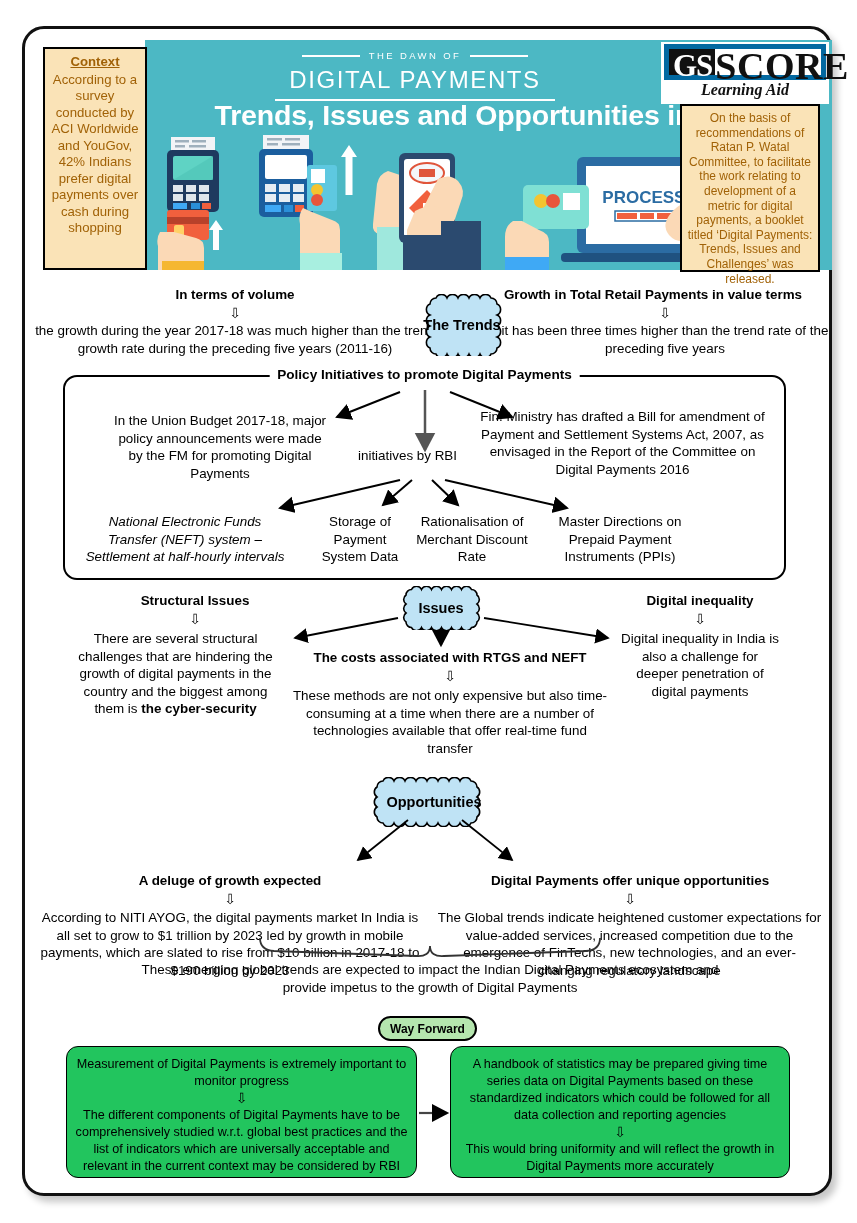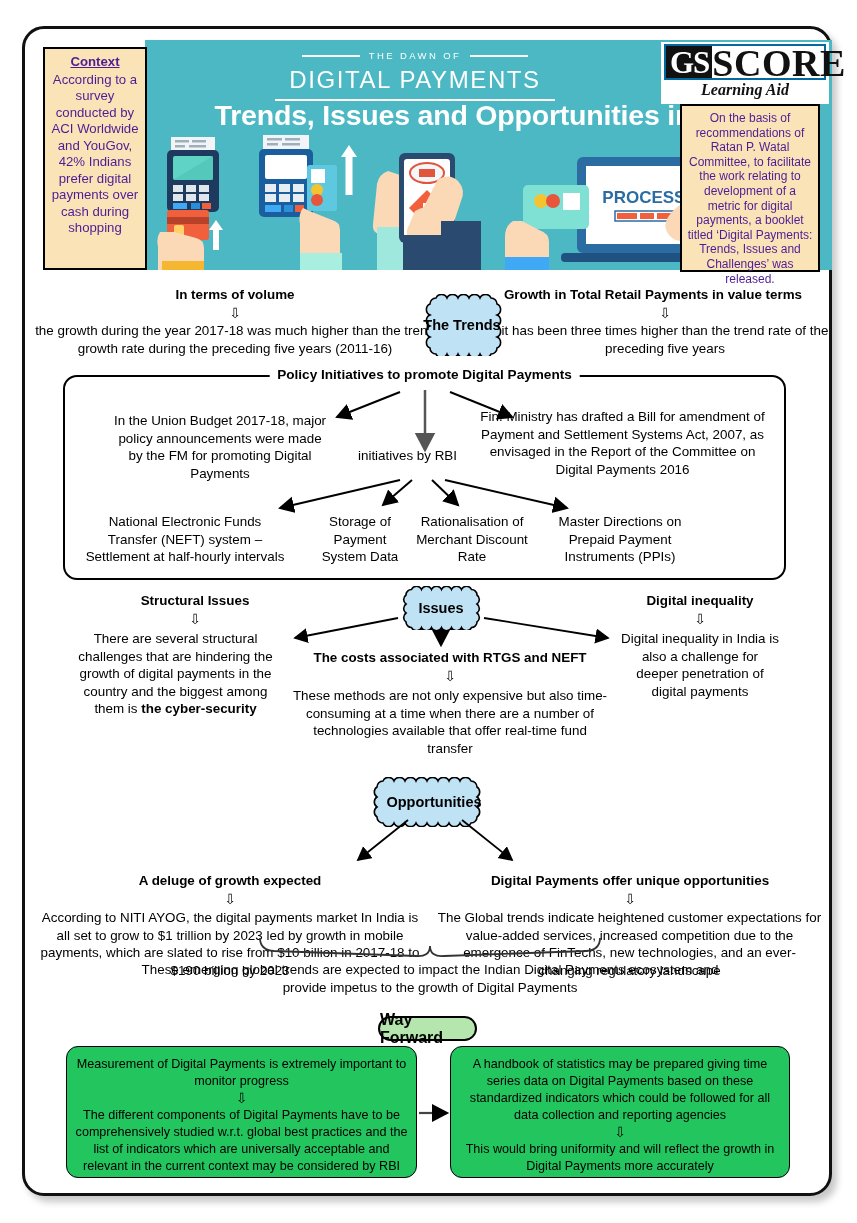--- a/index.html
+++ b/index.html
@@ -78,21 +78,21 @@
   
   .logo-box {
     position: absolute;
     left: 661px; top: 42px;
     width: 168px; height: 62px;
     background: #ffffff;
   }
   .logo-row {
     display: flex; align-items: stretch;
     height: 36px;
-    border: 2px solid #0369a1;
+    border: 5px solid #0369a1;
     margin: 2px 3px 0 3px;
   }
   .logo-gs {
     background: #111; color: #fff;
     font-family: "Liberation Serif", serif;
     font-weight: bold; font-size: 31px;
     line-height: 34px;
     padding: 0 3px 0 4px;
     letter-spacing: -1px;
   }
@@ -111,21 +111,21 @@
     font-size: 16px; color: #111;
     margin-top: 1px;
   }
 
   
   .ctx-box {
     position: absolute;
     background: #fae3b7;
     border: 2px solid #000;
     text-align: center;
-    color: #4c1d95;
+    color: #a16207;
     font-size: 13.2px;
     line-height: 16.5px;
     padding: 5px 4px;
   }
   .ctx-left  { left: 43px;  top: 47px;  width: 104px; height: 223px; }
   .ctx-right { left: 680px; top: 104px; width: 140px; height: 168px;
                font-size: 12px; line-height: 14.6px; }
   .ctx-title { font-weight: bold; text-decoration: underline; display: block; margin-bottom: 1px; }
 
   
@@ -160,21 +160,21 @@
 
   
   .wf-pill {
     position: absolute;
     left: 378px; top: 1016px;
     width: 99px; height: 25px;
     background: #b5e6ae;
     border: 2px solid #000;
     border-radius: 13px;
     display: flex; align-items: center; justify-content: center;
-    font-weight: bold; font-size: 16px; color: #000;
+    font-weight: bold; font-size: 12px; color: #000;
   }
   .wf-box {
     position: absolute;
     border: 1.8px solid #000;
     border-radius: 12px;
     background: #22c55e;
     text-align: center;
     font-size: 12.6px;
     line-height: 17px;
     padding: 9px 7px;
@@ -331,21 +331,21 @@
   </div>
 
   <div class="rbox" style="left:63px; top:375px; width:723px; height:205px;">
     <div class="policy-title">Policy Initiatives to promote Digital Payments</div>
   </div>
 
   <div class="tb bd" style="left:110px; top:412px; width:220px;">In the Union Budget 2017-18, major policy announcements were made by the FM for promoting Digital Payments</div>
   <div class="tb bd" style="left:340px; top:447px; width:135px;">initiatives by RBI</div>
   <div class="tb bd" style="left:470px; top:408px; width:305px;">Fin. Ministry has drafted a Bill for amendment of Payment and Settlement Systems Act, 2007, as envisaged in the Report of the Committee on Digital Payments 2016</div>
 
-  <div class="tb bd" style="left:85px; top:513px; width:200px;">National Electronic Funds Transfer (NEFT) system – Settlement at half-hourly intervals</div>
+  <div class="tb bd" style="left:85px; top:513px; width:200px;font-style:italic;">National Electronic Funds Transfer (NEFT) system – Settlement at half-hourly intervals</div>
   <div class="tb bd" style="left:312px; top:513px; width:96px;text-align:center;">Storage of Payment System Data</div>
   <div class="tb bd" style="left:540px; top:513px; width:160px;">Master Directions on Prepaid Payment Instruments (PPIs)</div>
   <div class="tb bd" style="left:413px; top:513px; width:118px;">Rationalisation of Merchant Discount Rate</div>
 
   <div class="tb hd" style="left:70px; top:593px; width:250px;">Structural Issues</div>
   <div class="tb dn-arrow" style="left:70px; top:611px; width:250px;">⇩</div>
   <div class="tb bd" style="left:68px; top:630px; width:215px;"><span>There are several structural challenges that are hindering the growth of digital payments in the country and the biggest among them is </span><b>the cyber-security</b></div>
 
   <div class="tb hd" style="left:290px; top:650px; width:320px;">The costs associated with RTGS and NEFT</div>
   <div class="tb dn-arrow" style="left:290px; top:668px; width:320px;">⇩</div>

